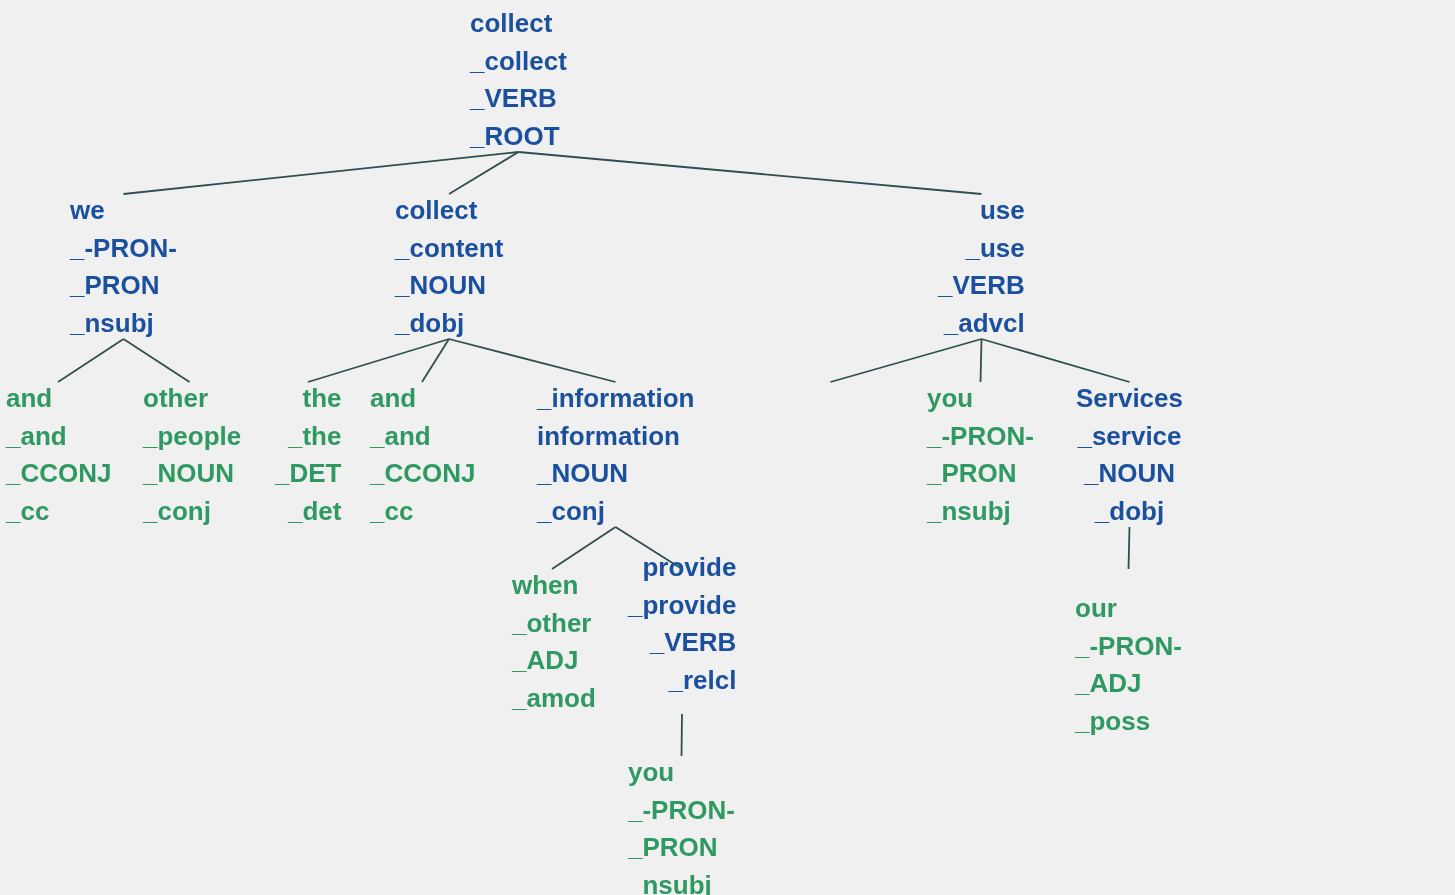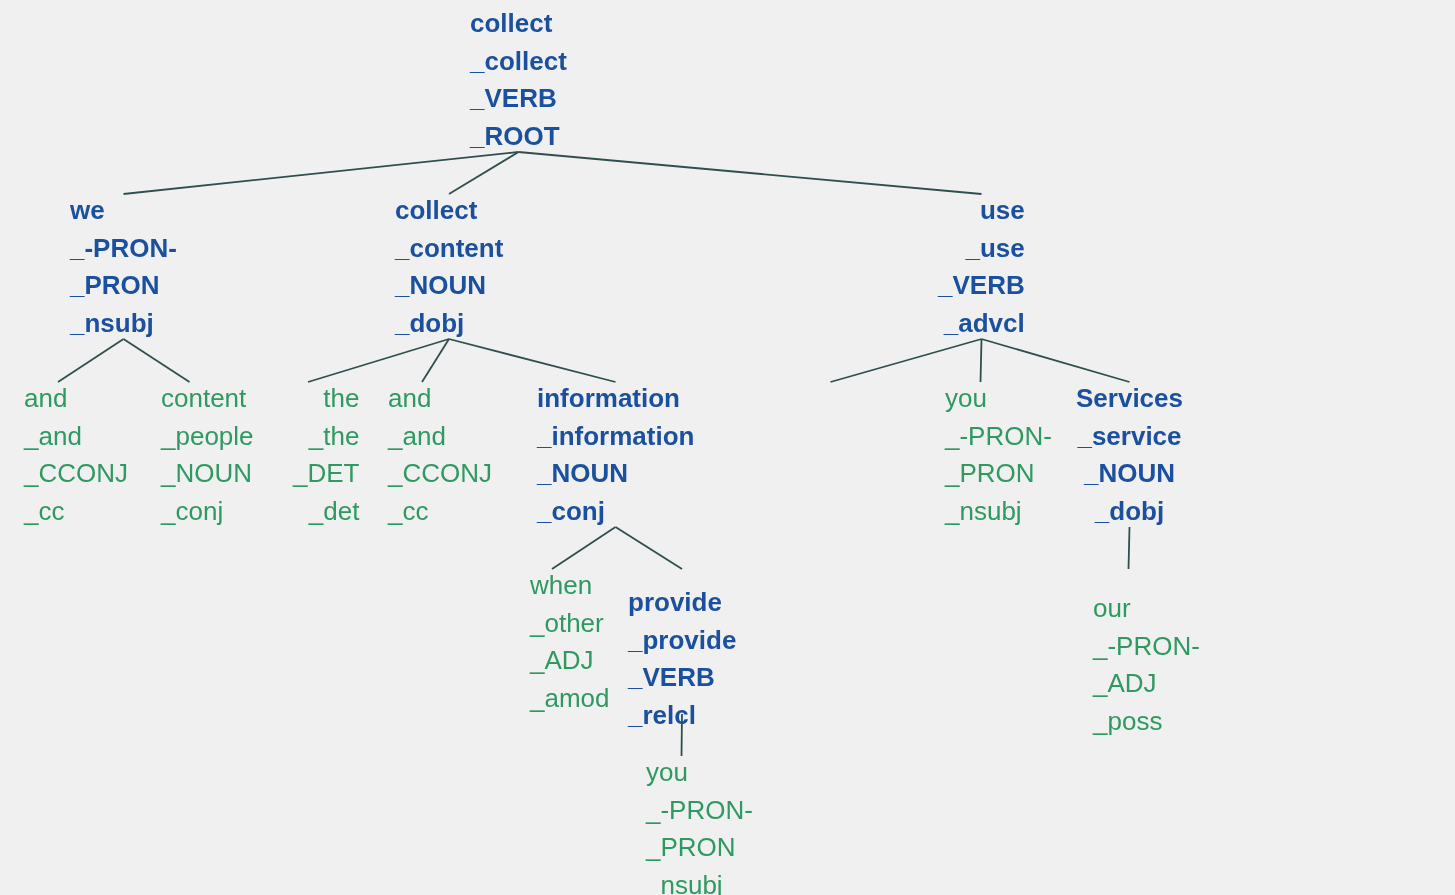--- a/index.html
+++ b/index.html
@@ -33,22 +33,21 @@
   .node {
     position: absolute;
     white-space: nowrap;
   }
   .node.internal {
     color: var(--internal, #1b509e);
     font-weight: 700;
   }
   .node.leaf {
     color: var(--leaf, #2e9960);
-    font-weight: 400;
-    margin-left: 18px;
+    font-weight: 700;
   }
   .node .line {
     height: 37.5px;
   }
 </style>
 </head>
 <body>
 
 <div class="tree-canvas">
   <svg class="edges-svg" viewBox="0 0 1455 895" xmlns="http://www.w3.org/2000/svg">
@@ -93,40 +92,40 @@
       <div class="line">_VERB</div>
       <div class="line">_advcl</div>
     </div>
     <div class="node leaf" style="left: 6px; top: 380px;">
       <div class="line">and</div>
       <div class="line">_and</div>
       <div class="line">_CCONJ</div>
       <div class="line">_cc</div>
     </div>
     <div class="node leaf" style="left: 143px; top: 380px;">
-      <div class="line">content</div>
+      <div class="line">other</div>
       <div class="line">_people</div>
       <div class="line">_NOUN</div>
       <div class="line">_conj</div>
     </div>
     <div class="node leaf" style="left: 275px; top: 380px; text-align: right;">
       <div class="line">the</div>
       <div class="line">_the</div>
       <div class="line">_DET</div>
       <div class="line">_det</div>
     </div>
     <div class="node leaf" style="left: 370px; top: 380px;">
       <div class="line">and</div>
       <div class="line">_and</div>
       <div class="line">_CCONJ</div>
       <div class="line">_cc</div>
     </div>
     <div class="node internal" style="left: 537px; top: 380px;">
+      <div class="line">_information</div>
       <div class="line">information</div>
-      <div class="line">_information</div>
       <div class="line">_NOUN</div>
       <div class="line">_conj</div>
     </div>
     <div class="node leaf" style="left: 927px; top: 380px;">
       <div class="line">you</div>
       <div class="line">_-PRON-</div>
       <div class="line">_PRON</div>
       <div class="line">_nsubj</div>
     </div>
     <div class="node internal" style="left: 1076px; top: 380px; text-align: center;">
@@ -134,21 +133,21 @@
       <div class="line">_service</div>
       <div class="line">_NOUN</div>
       <div class="line">_dobj</div>
     </div>
     <div class="node leaf" style="left: 512px; top: 567px;">
       <div class="line">when</div>
       <div class="line">_other</div>
       <div class="line">_ADJ</div>
       <div class="line">_amod</div>
     </div>
-    <div class="node internal" style="left: 628px; top: 584px;">
+    <div class="node internal" style="left: 628px; top: 549px; text-align: right;">
       <div class="line">provide</div>
       <div class="line">_provide</div>
       <div class="line">_VERB</div>
       <div class="line">_relcl</div>
     </div>
     <div class="node leaf" style="left: 1075px; top: 590px;">
       <div class="line">our</div>
       <div class="line">_-PRON-</div>
       <div class="line">_ADJ</div>
       <div class="line">_poss</div>

